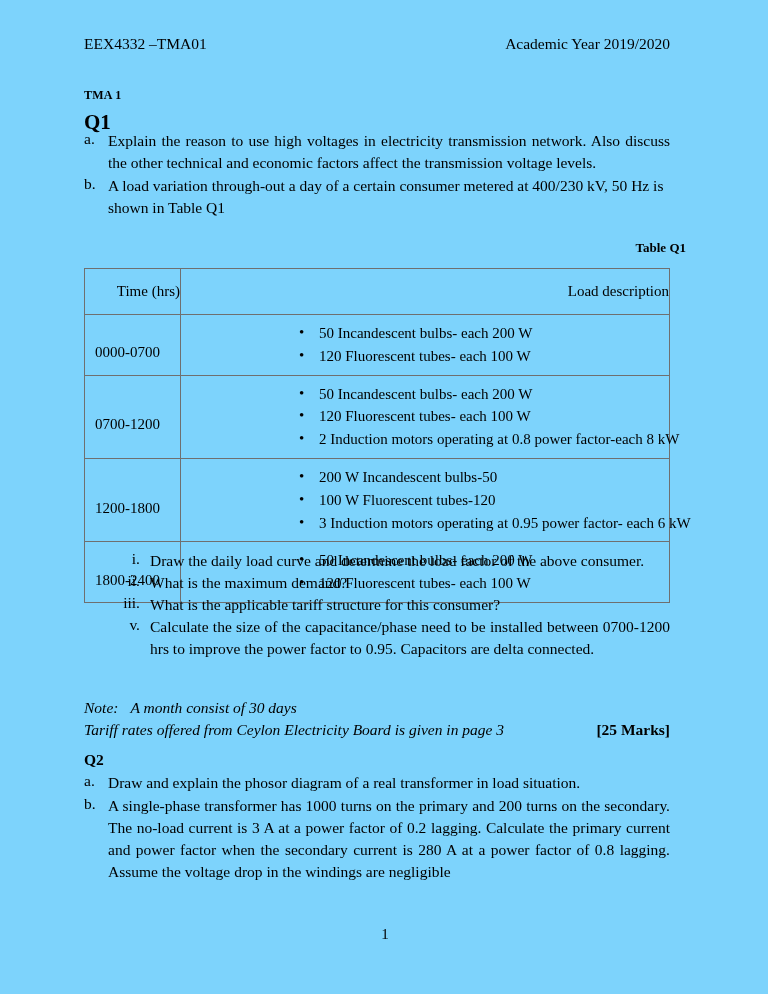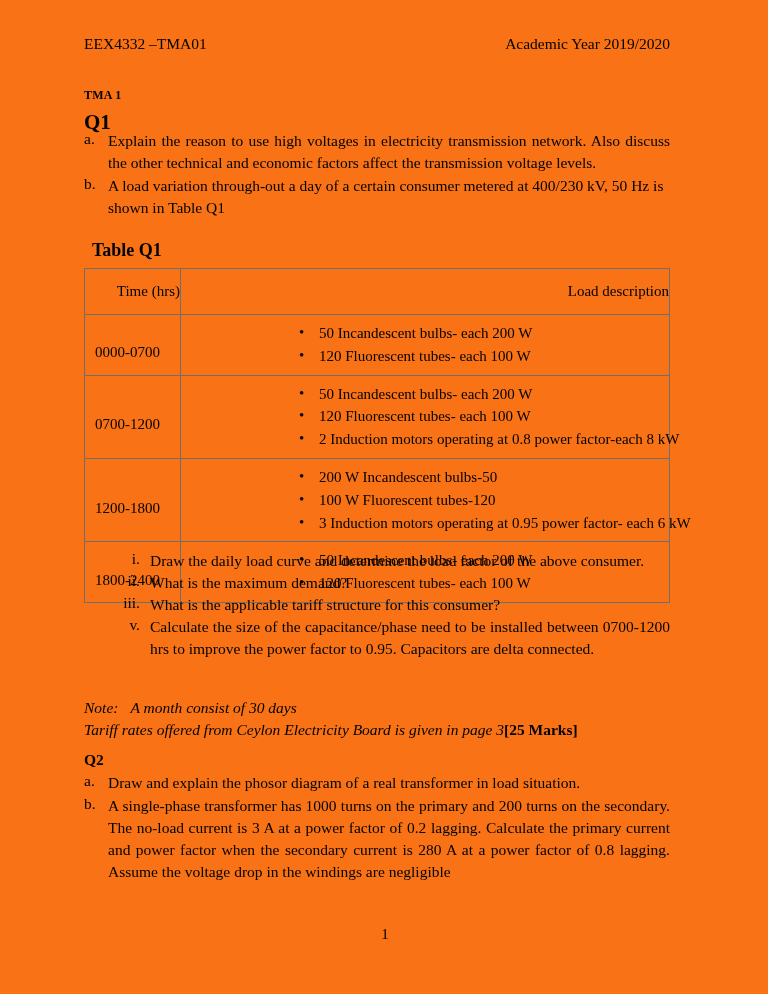--- a/index.html
+++ b/index.html
@@ -10,21 +10,21 @@
   body {
     font-family: "Liberation Serif", "DejaVu Serif", serif;
     color: #000000;
     -webkit-font-smoothing: antialiased;
   }
   .page {
     position: relative;
     width: 768px;
     height: 994px;
     margin: 0 auto;
-    background: #f97316;
+    background: #7dd3fc;
     box-sizing: border-box;
     overflow: hidden;
   }
 
   
   .doc-header {
     position: absolute;
     left: 84px;
     top: 34px;
     width: 586px;
@@ -80,25 +80,25 @@
   .alpha-text {
     flex: 1 1 auto;
     text-align: justify;
     line-height: 1.42;
   }
   .alpha-text.nojust { text-align: left; }
 
   
   .table-caption {
     position: absolute;
-    left: 92px;
+    left: 100px;
     top: 240px;
     width: 586px;
-    text-align: left;
-    font-size: 18px;
+    text-align: right;
+    font-size: 13px;
     font-weight: bold;
   }
 
   
   .q1-table {
     position: absolute;
     left: 84px;
     top: 268px;
     width: 586px;
     border-collapse: collapse;
@@ -177,20 +177,21 @@
     left: 84px;
     top: 697px;
     width: 586px;
     font-size: 15.5px;
     font-style: italic;
     line-height: 1.45;
   }
   .note-line1 .note-label { margin-right: 12px; }
   .note-line2 {
     display: flex;
+    justify-content: space-between;
     align-items: baseline;
   }
   .marks {
     font-style: normal;
     font-weight: bold;
     white-space: nowrap;
   }
 
   
   .page-number {

